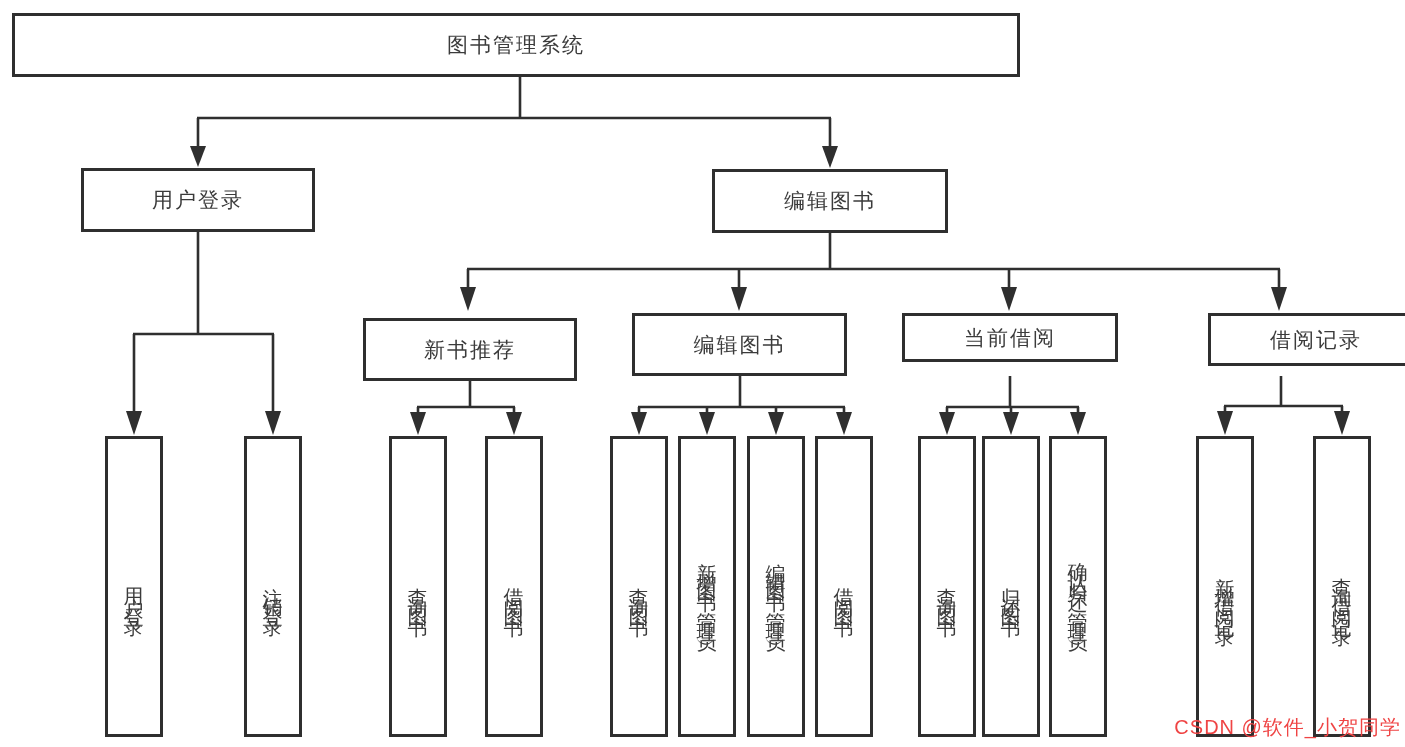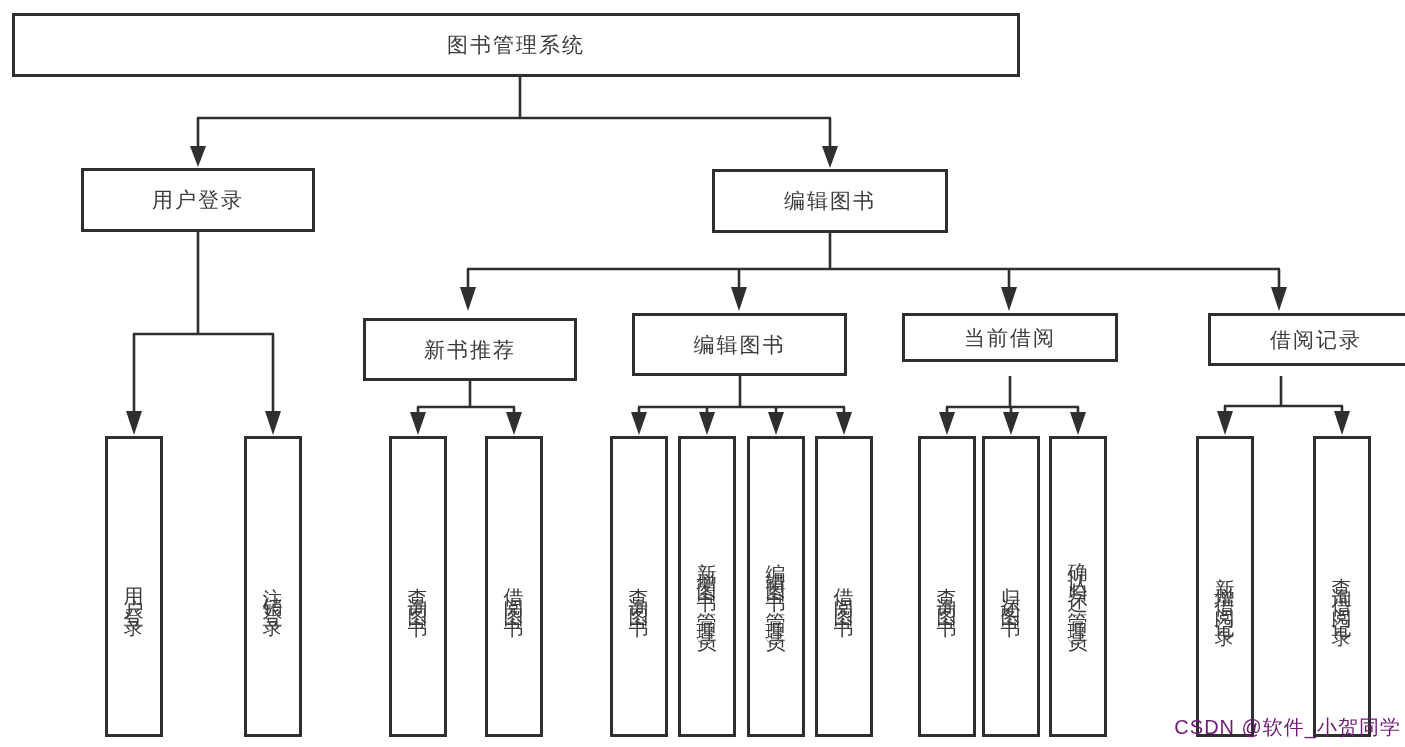--- a/index.html
+++ b/index.html
@@ -56,21 +56,21 @@
     line-height: 1;
     color: #3b3b3b;
   }
 
   .watermark {
     position: absolute;
     right: 4px;
     bottom: 6px;
     font-size: 20px;
     letter-spacing: 1px;
-    color: #701a75;
+    color: #ef4444;
     white-space: nowrap;
   }
 </style>
 </head>
 <body>
 
 <div class="stage">
 
   <svg class="connectors" viewBox="0 0 1405 747" xmlns="http://www.w3.org/2000/svg">
 

